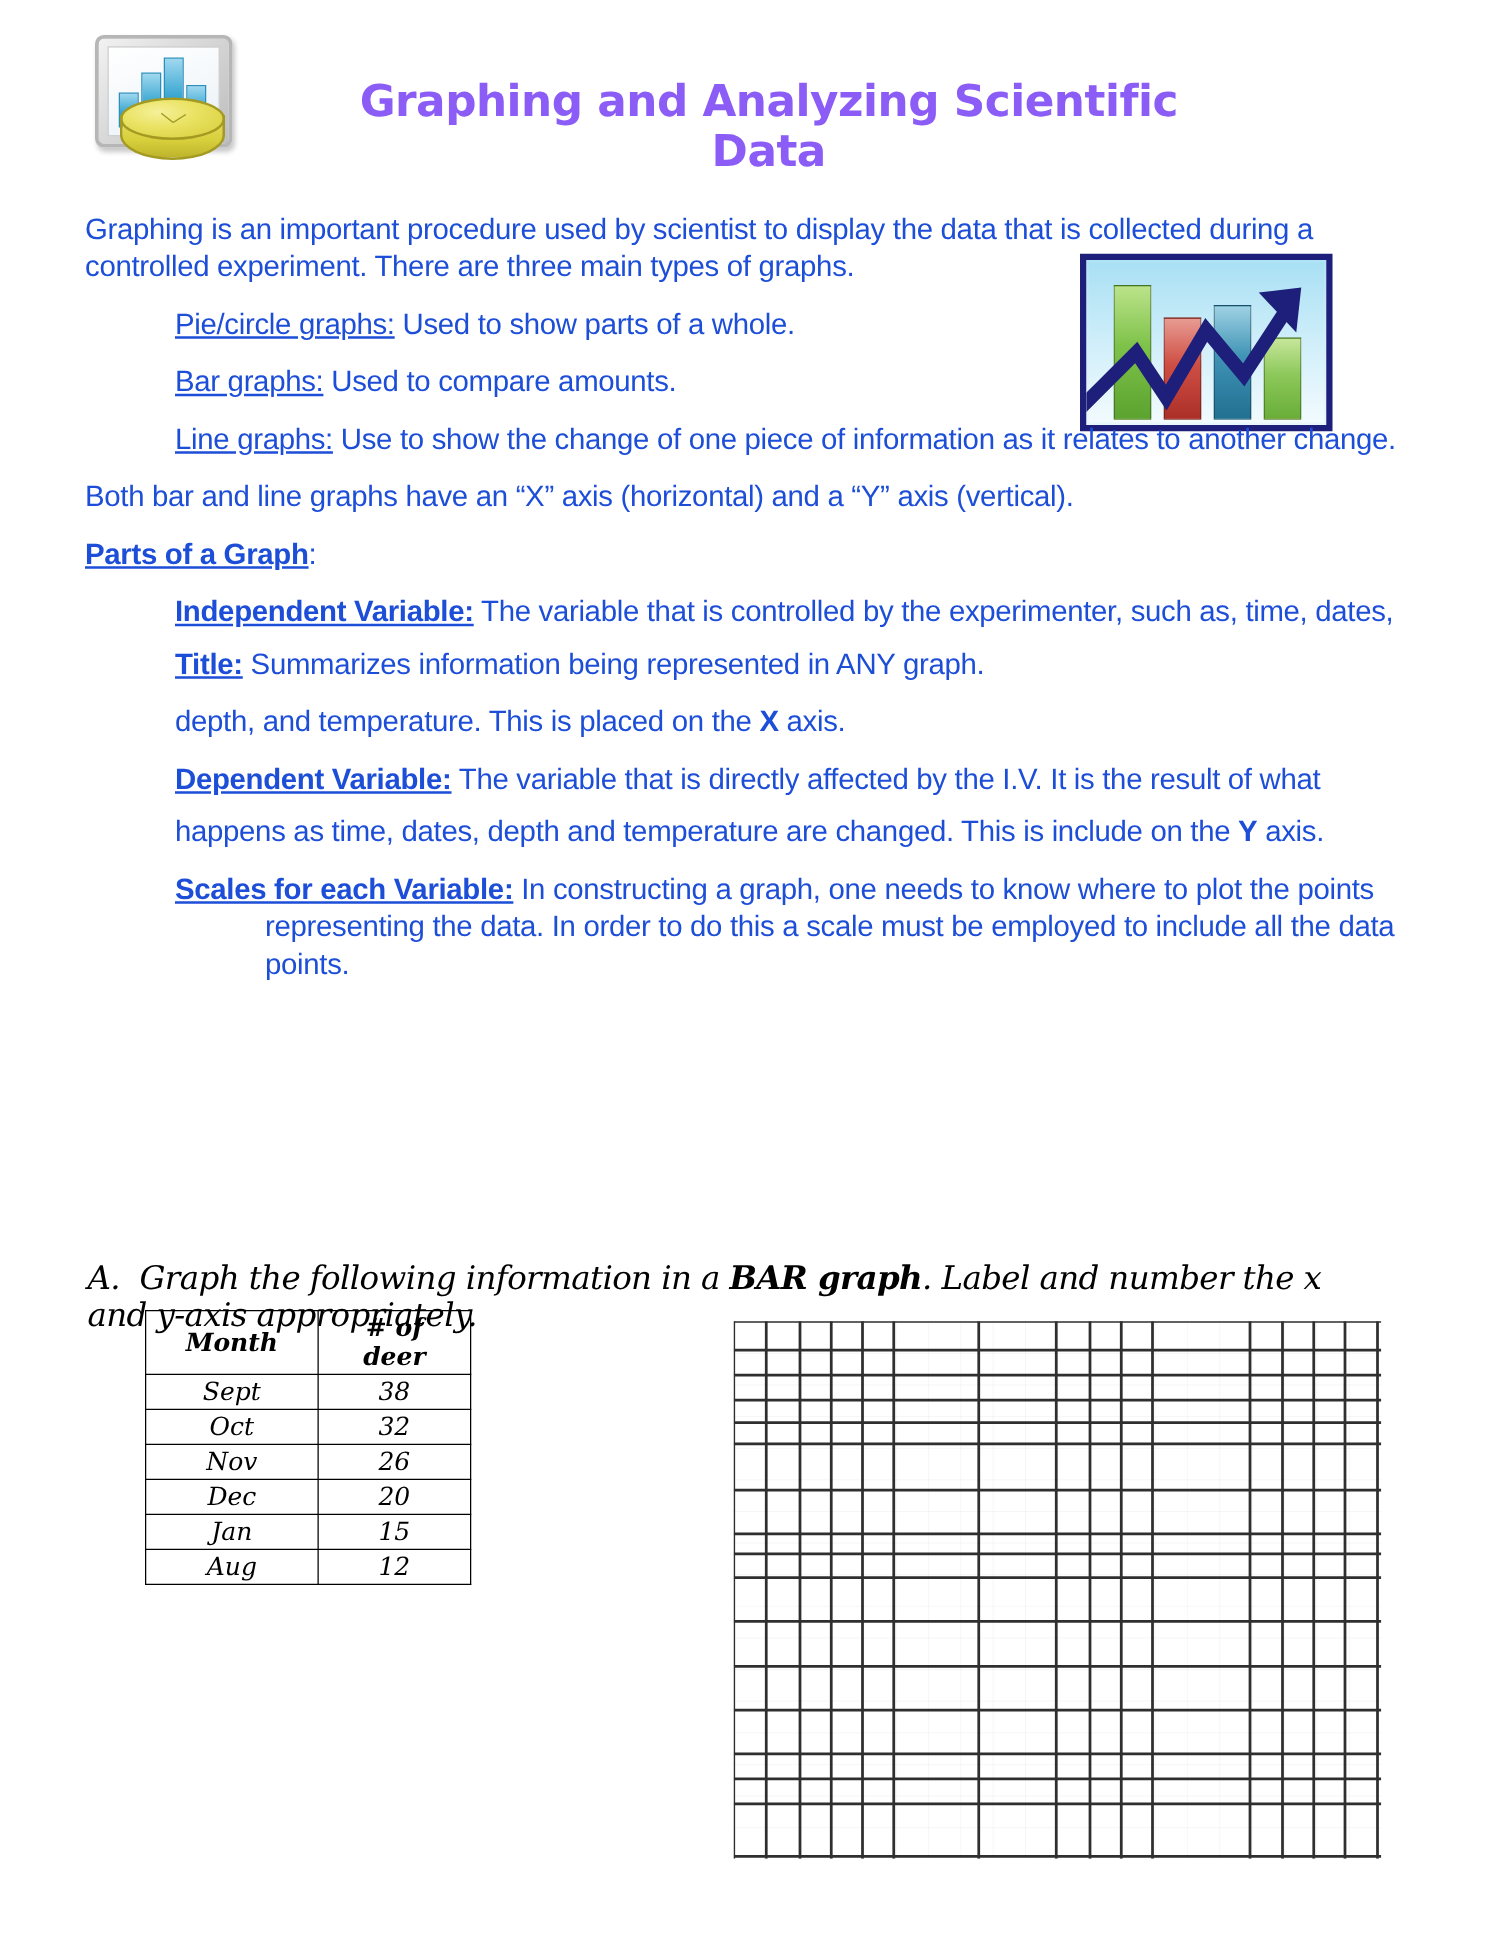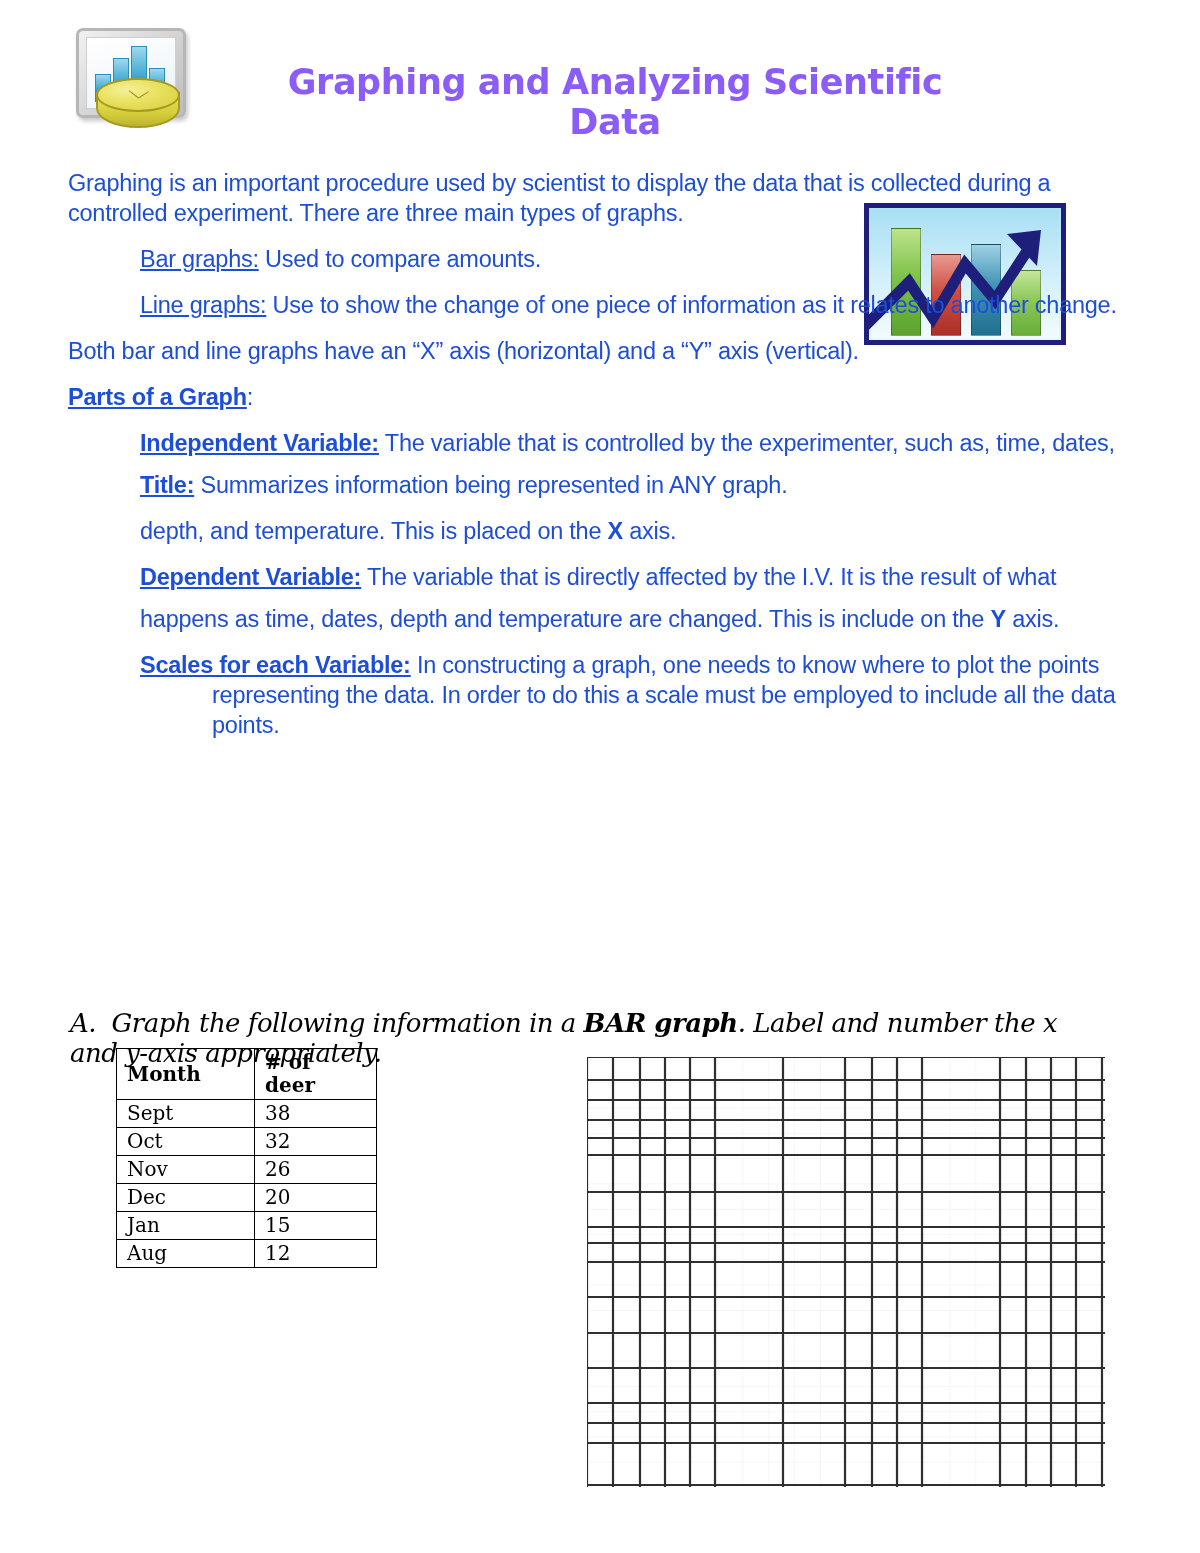--- a/index.html
+++ b/index.html
@@ -145,24 +145,25 @@
   .data-table {
     position: absolute;
     left: 116px; top: 1048px;
     border-collapse: collapse;
     font-family: "DejaVu Serif", serif;
     font-size: 20px;
     color: #000;
   }
   .data-table th, .data-table td {
     border: 1.5px solid #000;
-    text-align: left;
+    text-align: center;
     padding: 2px 10px;
     height: 27px;
     line-height: 23px;
+    font-style: italic;
   }
   .data-table th { font-weight: bold; font-size: 20px; }
   .data-table td.month { width: 138px; }
   .data-table td.count { width: 122px; }
   .data-table th.month-h { width: 138px; }
   .data-table th.count-h { width: 122px; }
 
   
   .grid-area {
     position: absolute;
@@ -217,20 +218,23 @@
   <svg class="garrow" viewBox="0 0 192 132">
     <polyline points="-4,118 40,74 64,110 96,56 126,92 160,40" fill="none" stroke="#1e1f7a" stroke-width="11" stroke-linejoin="miter" stroke-linecap="butt"></polyline>
     <polygon points="138,26 172,22 168,58" fill="#1e1f7a"></polygon>
   </svg>
 </div>
 
 <div class="content">
 
   <p class="p">Graphing is an important procedure used by scientist to display the data that is collected during a controlled experiment.   There are three main types of graphs.</p>
 
+  <p class="p indent">
+    <span class="u">Pie/circle graphs:</span><span>  Used to show parts of a whole.</span>
+  </p>
 
   <p class="p indent">
     <span class="u">Bar graphs:</span><span>  Used to compare amounts.</span>
   </p>
 
   <p class="p indent">
     <span class="u">Line graphs:</span><span>  Use to show the change of one piece of information as it relates to another change.</span>
   </p>
 
   <p class="p">Both bar and line graphs have an “X” axis (horizontal) and a “Y” axis (vertical).</p>

